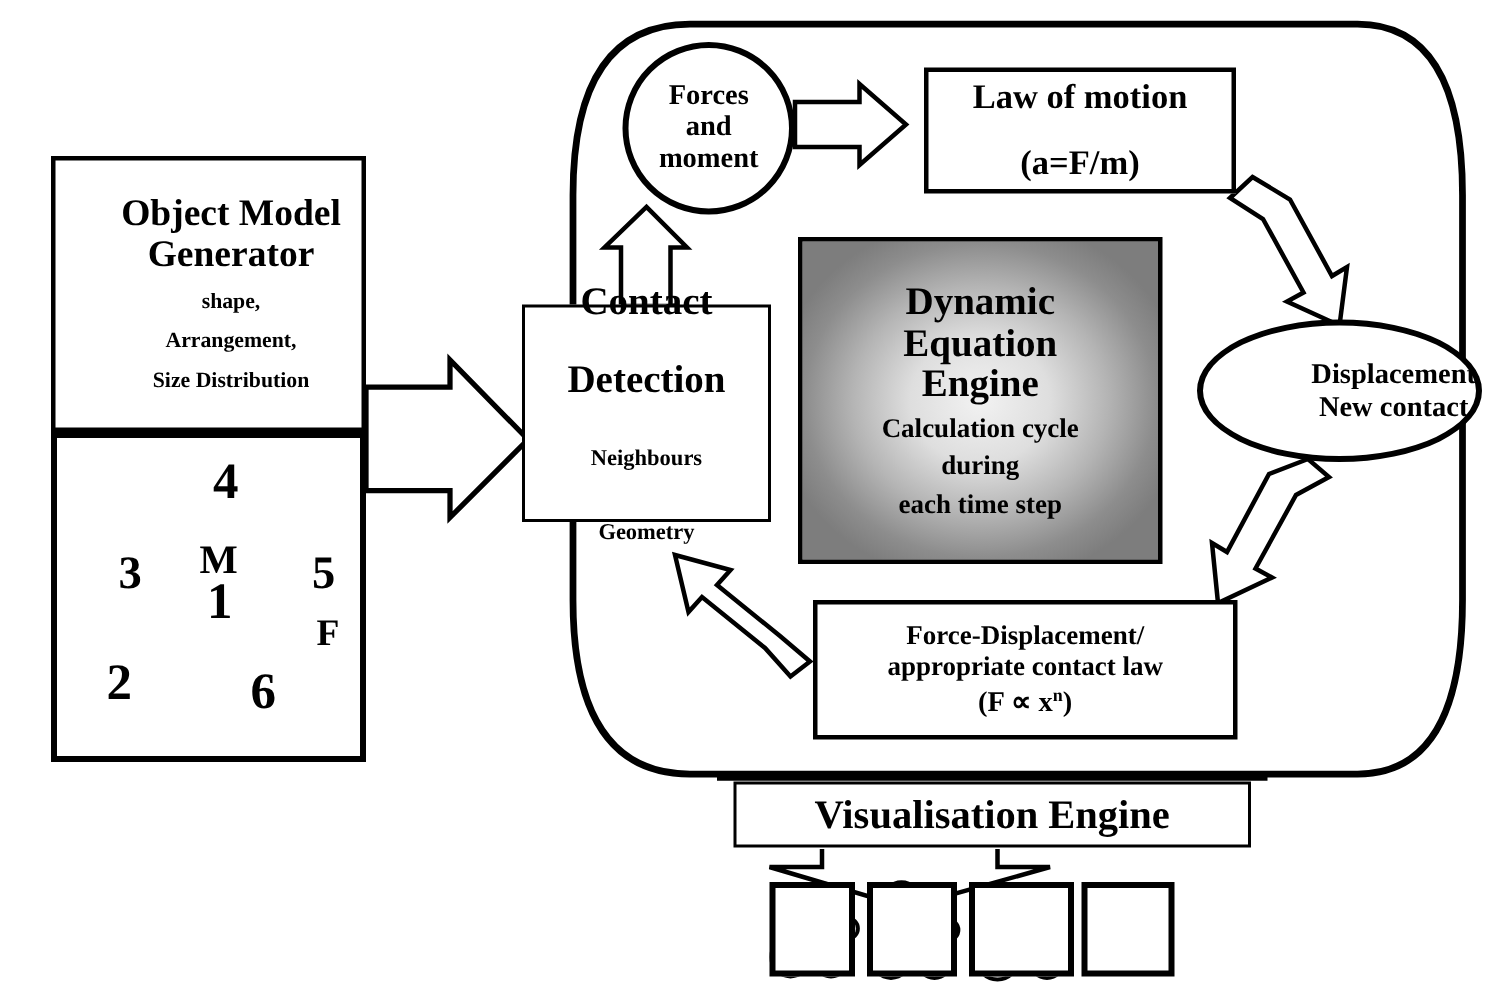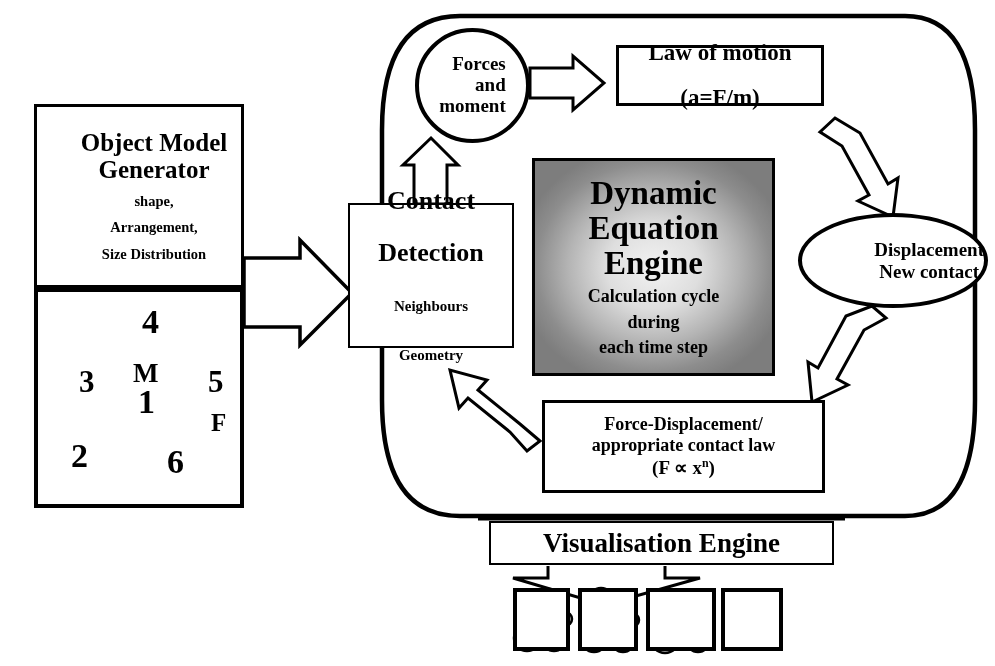--- a/index.html
+++ b/index.html
@@ -18,41 +18,41 @@
   #omg{left:34px;top:104px;width:210px;height:184px;border-width:3px;padding-left:30px;}
   #omg .ttl{font-size:25px;}
   #omg .sub{font-size:14.5px;margin-top:10px;}
 
   #particle-box{position:absolute;left:34px;top:288px;width:210px;height:220px;
                 box-sizing:border-box;border:4px solid #000;background:#fff;}
 
   
   #forces{position:absolute;left:415px;top:28px;width:107px;height:107px;
           border:4px solid #000;border-radius:50%;background:#fff;
-          display:flex;align-items:center;justify-content:center;text-align:right;
+          display:flex;align-items:center;justify-content:center;text-align:center;
           font-weight:bold;font-size:19px;line-height:1.1;}
-  #lawmotion{left:616px;top:45px;width:208px;height:61px;gap:20px;}
+  #lawmotion{left:616px;top:45px;width:208px;height:84px;gap:20px;}
   #lawmotion .ttl{font-size:23px;}
 
   #displacement{position:absolute;left:798px;top:213px;width:182px;height:87px;
           border:4px solid #000;border-radius:50%;background:#fff;
           display:flex;align-items:center;justify-content:flex-end;text-align:center;
           font-weight:bold;font-size:19px;line-height:1.15;}
 
   #contact{left:348px;top:203px;width:166px;height:145px;border-width:2.5px;gap:24px;}
   #contact .ttl{font-size:26px;}
   #contact .sub{font-size:15px;margin-top:8px;}
 
   #engine{position:absolute;left:532px;top:158px;width:243px;height:218px;
           box-sizing:border-box;border:3px solid #000;
           background:radial-gradient(ellipse 58% 58% at 50% 50%,
                       #f2f2f2 0%, #dedede 34%, #b4b4b4 62%, #8d8d8d 85%, #7d7d7d 100%);
           display:flex;flex-direction:column;align-items:center;justify-content:center;
           text-align:center;}
-  #engine .ttl{font-size:33px;}
+  #engine .ttl{font-size:26px;}
   #engine .sub{font-size:18px;margin-top:5px;line-height:1.15;}
 
   #fdlaw{left:542px;top:400px;width:283px;height:93px;border-width:3px;}
   #fdlaw .sub{font-size:18px;line-height:1.18;}
   #fdlaw .eq{font-size:19px;font-weight:bold;}
   #fdlaw .eq sup{font-size:12px;}
 
   #viseng{left:489px;top:521px;width:345px;height:44px;border-width:2.5px;}
   #viseng .ttl{font-size:27px;}
 

